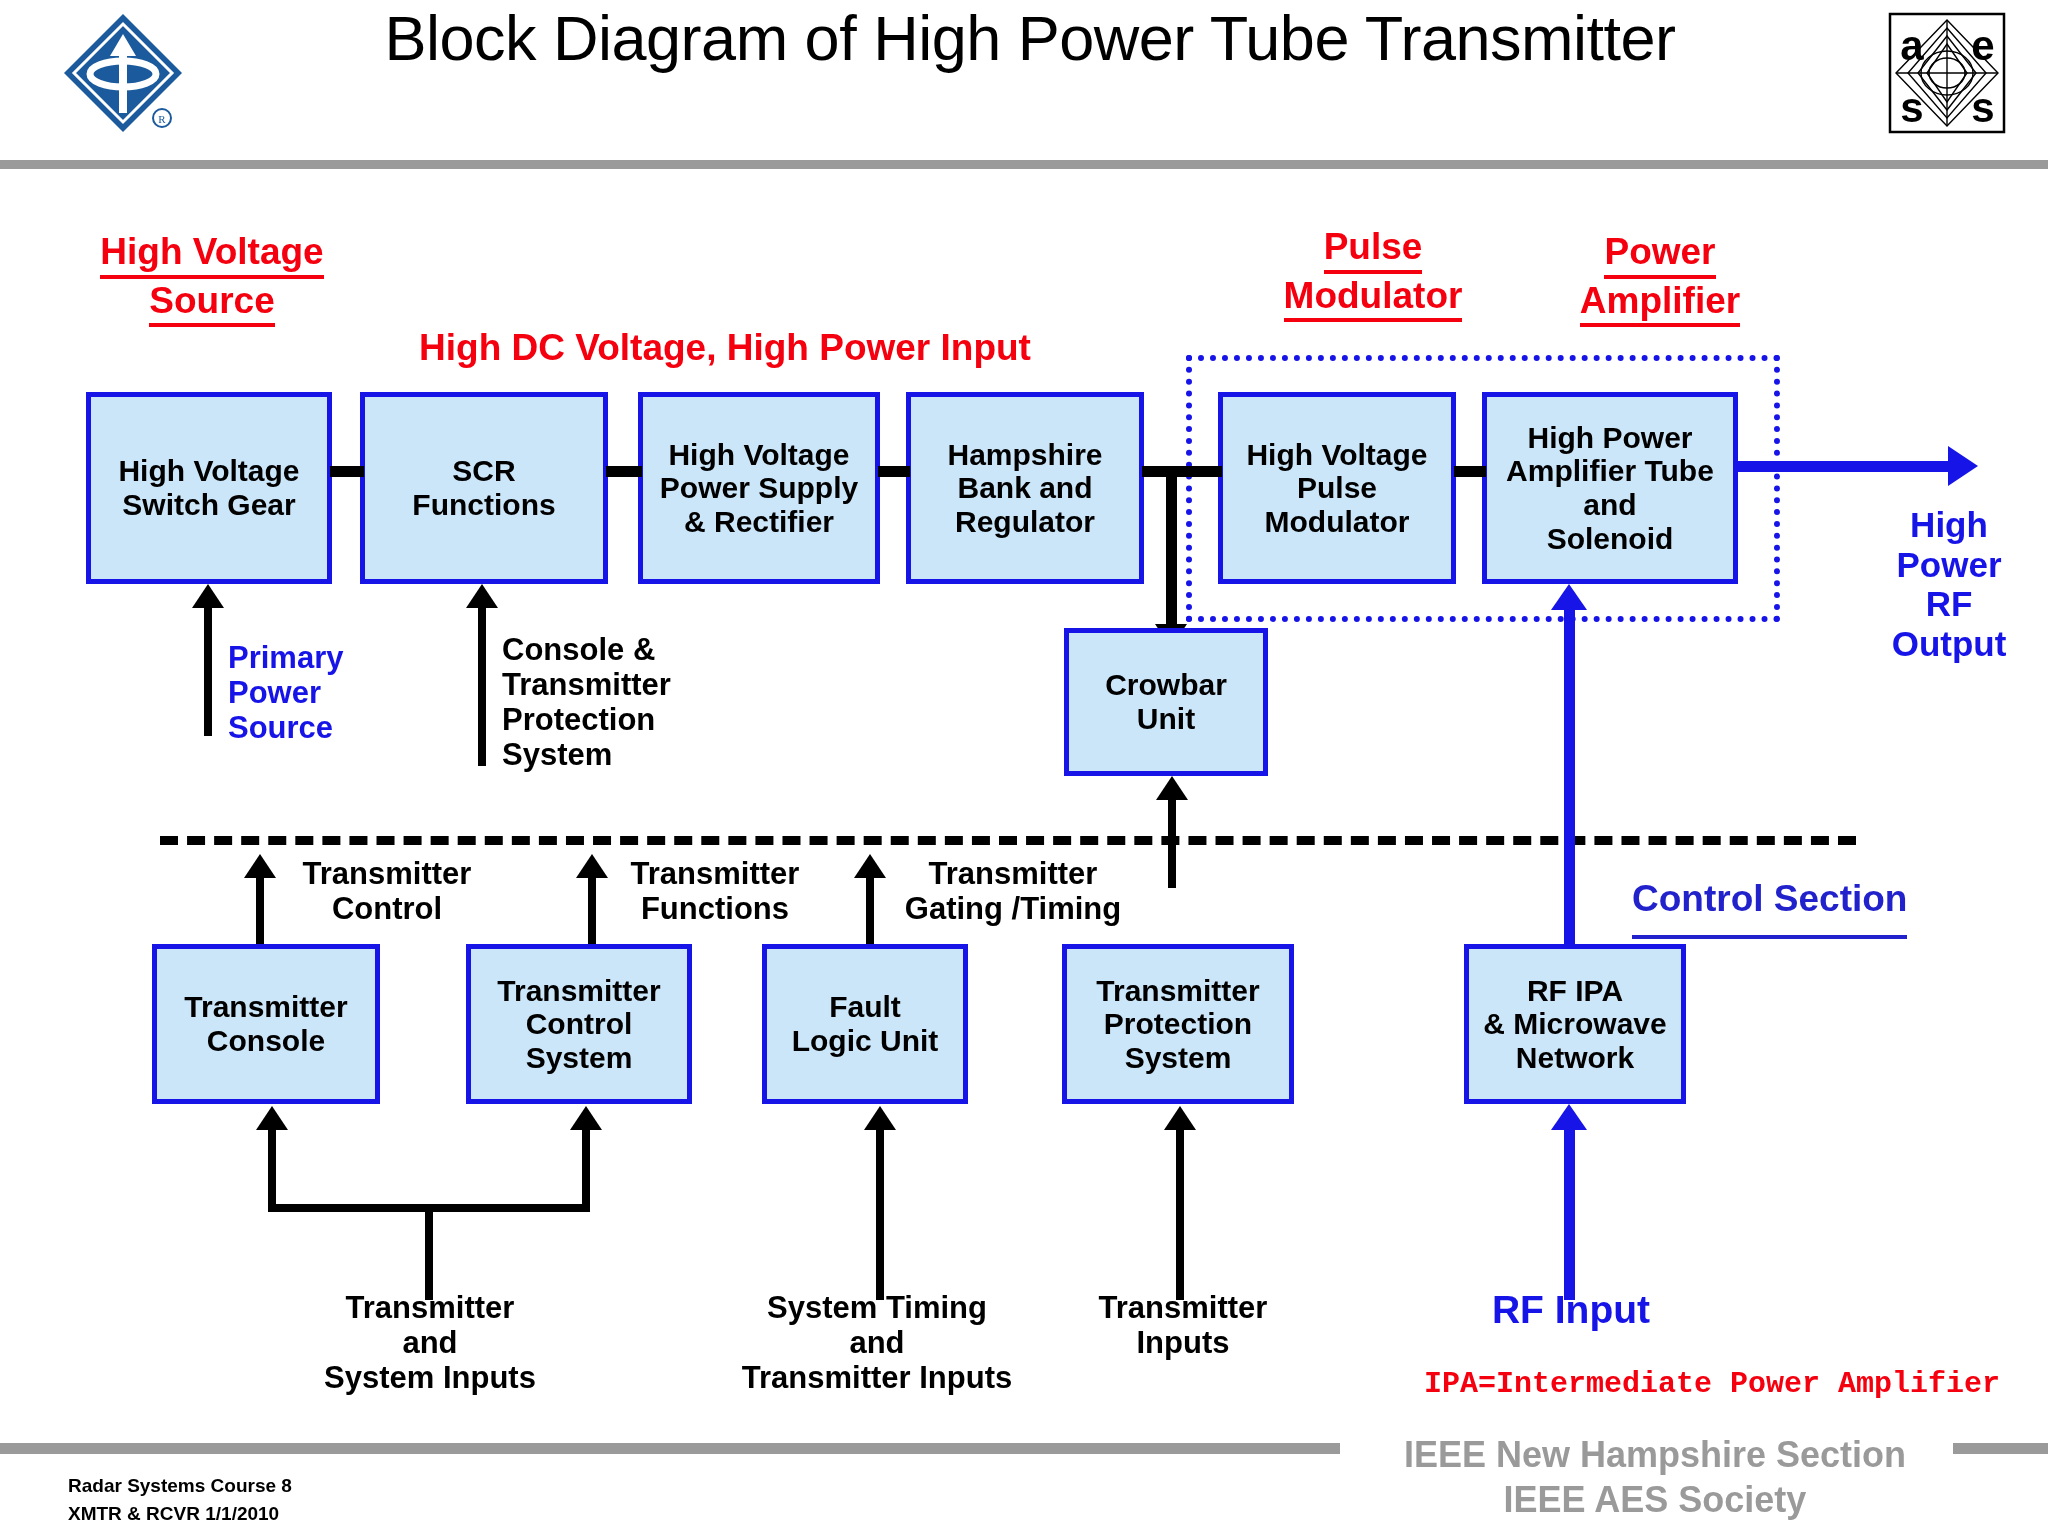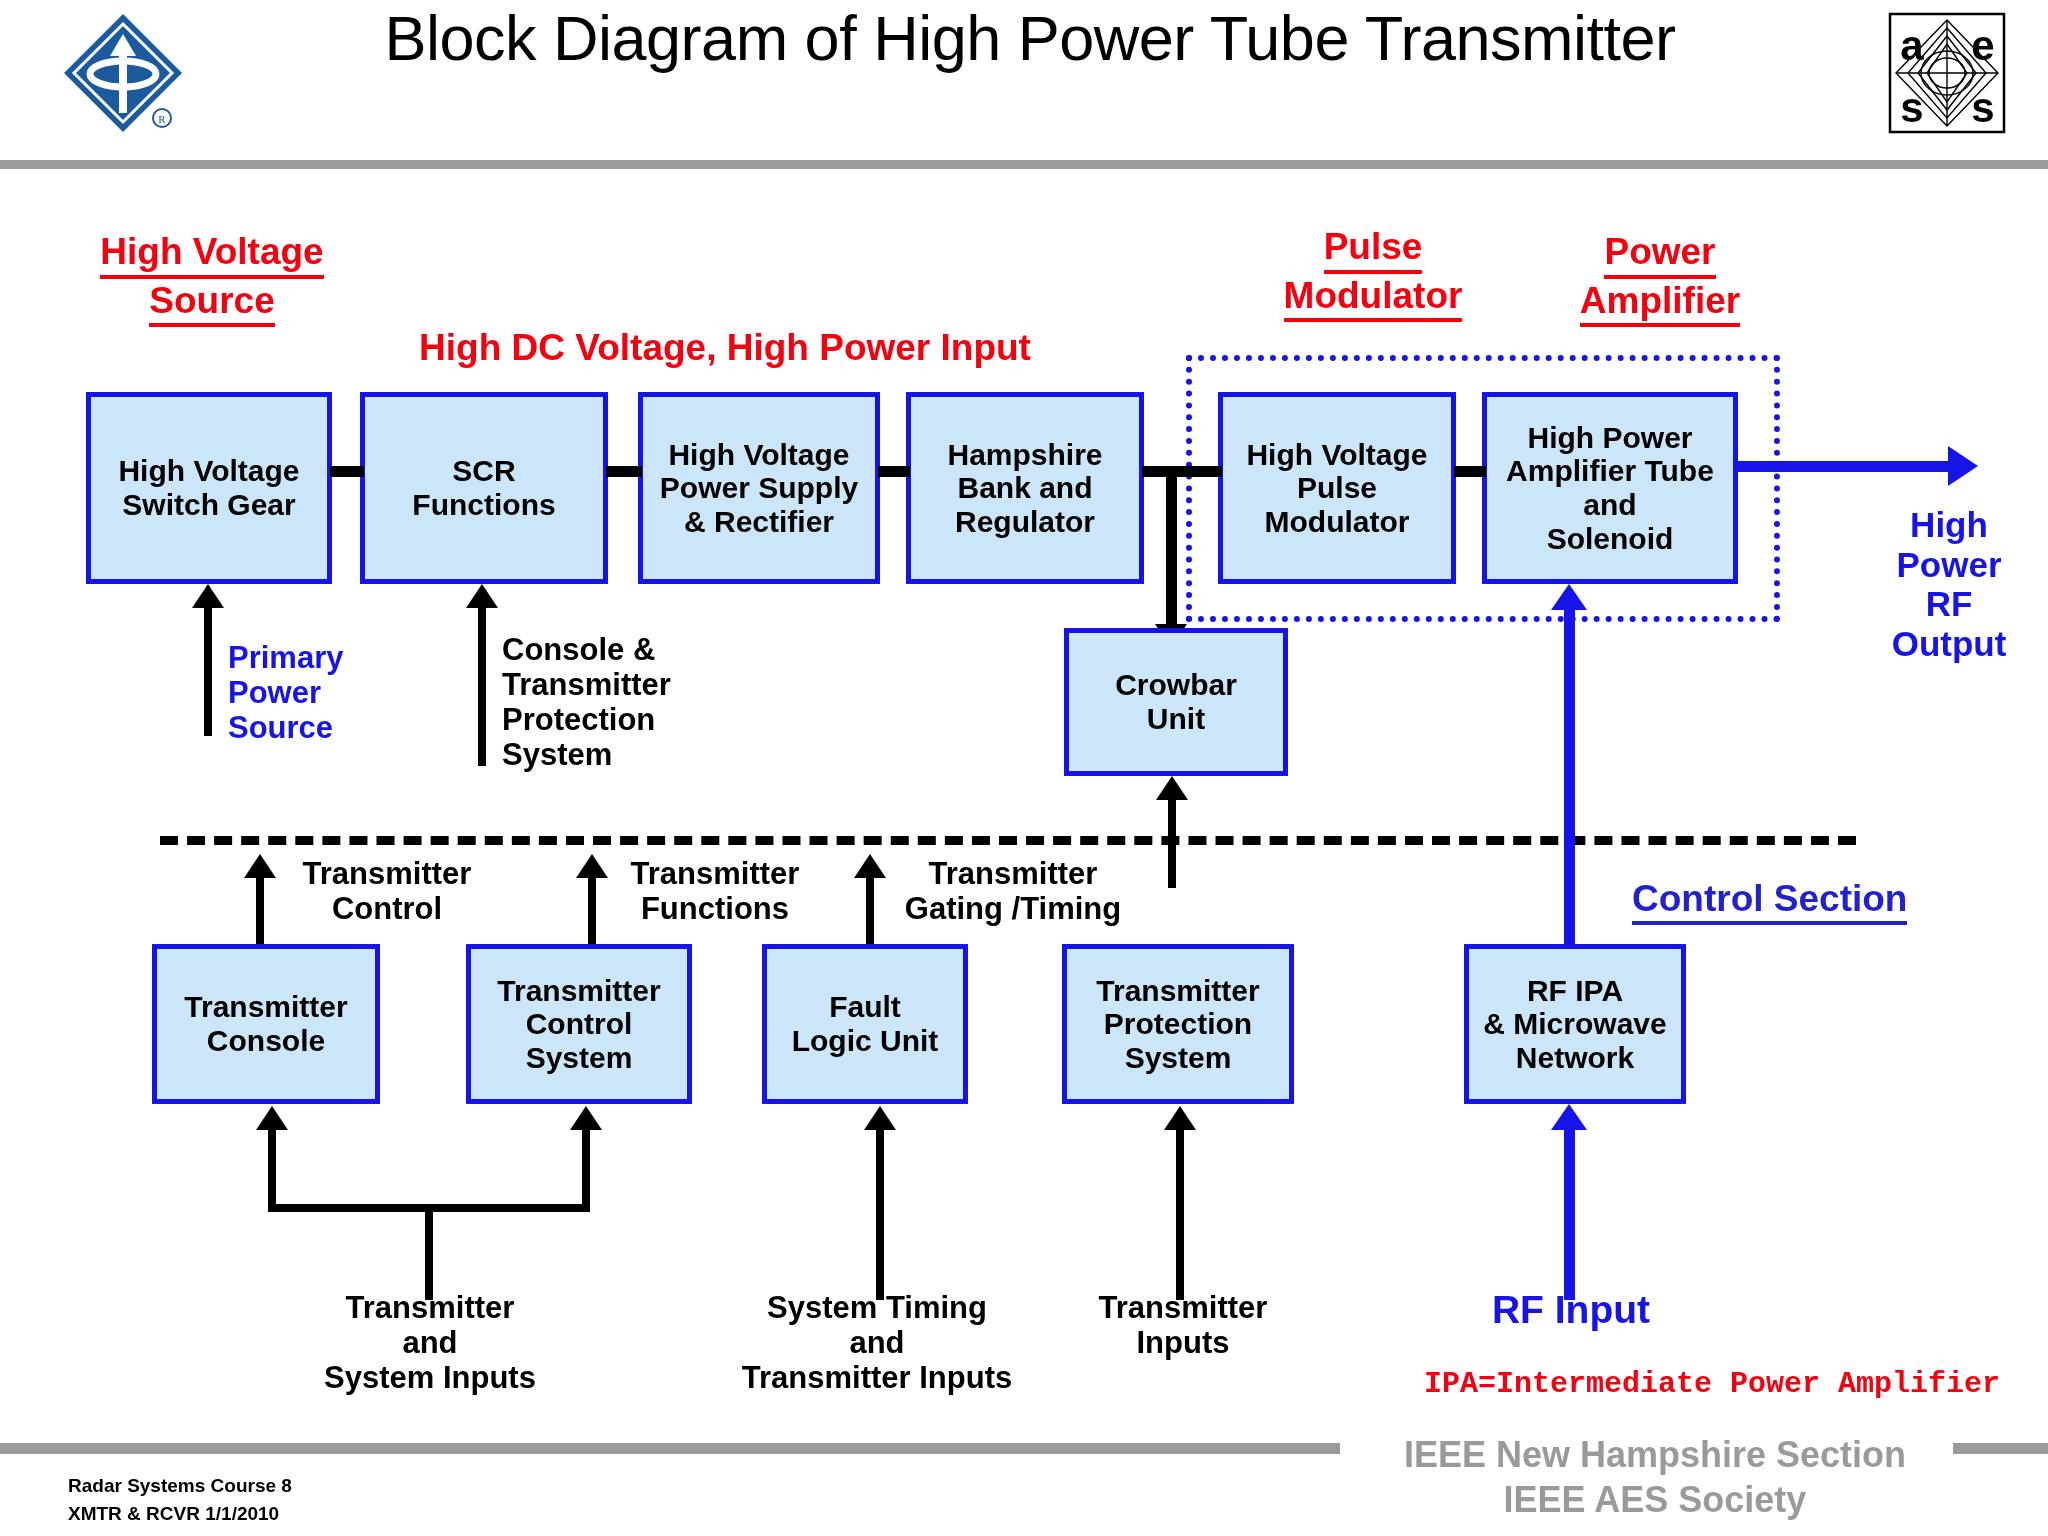--- a/index.html
+++ b/index.html
@@ -40,21 +40,21 @@
     border-bottom: 4px solid #f4000f;
     padding-bottom: 1px;
   }
   .sec-blue-head {
     color: #2222cc; font-weight: bold; font-size: 37px;
     text-align: left;
   }
   .sec-blue-head span.u {
     display: inline-block;
     border-bottom: 4px solid #2222cc;
-    padding-bottom: 1px;
+    padding-bottom: 15px;
   }
 
   
   .blk {
     box-sizing: border-box;
     background: #cce6f9;
     border: 5px solid #1714e8;
     color: #000;
     font-weight: bold;
     font-size: 30px;
@@ -244,21 +244,21 @@
 Power
 Source</div>
 
 <div class="abs vbar-thin" style="left:478px; top:606px; height:160px;"></div>
 <div class="abs arrow-up" style="left:466px; top:584px;"></div>
 <div class="abs lbl" style="left:502px; top:632px; width:250px;">Console &amp;
 Transmitter
 Protection
 System</div>
 
-<div class="abs blk" style="left:1064px; top:628px; width:224px; height:148px;">Crowbar
+<div class="abs blk" style="left:1064px; top:628px; width:204px; height:148px;">Crowbar
 Unit</div>
 <div class="abs vbar-thin" style="left:1168px; top:798px; height:90px;"></div>
 <div class="abs arrow-up" style="left:1156px; top:776px;"></div>
 
 <div class="abs" id="divider" style="left:160px; top:836px; width:1696px;"></div>
 
 <div class="abs vbar-thin" style="left:256px; top:876px; height:78px;"></div>
 <div class="abs arrow-up" style="left:244px; top:854px;"></div>
 <div class="abs lbl ctr" style="left:272px; top:856px; width:230px;">Transmitter
 Control</div>

